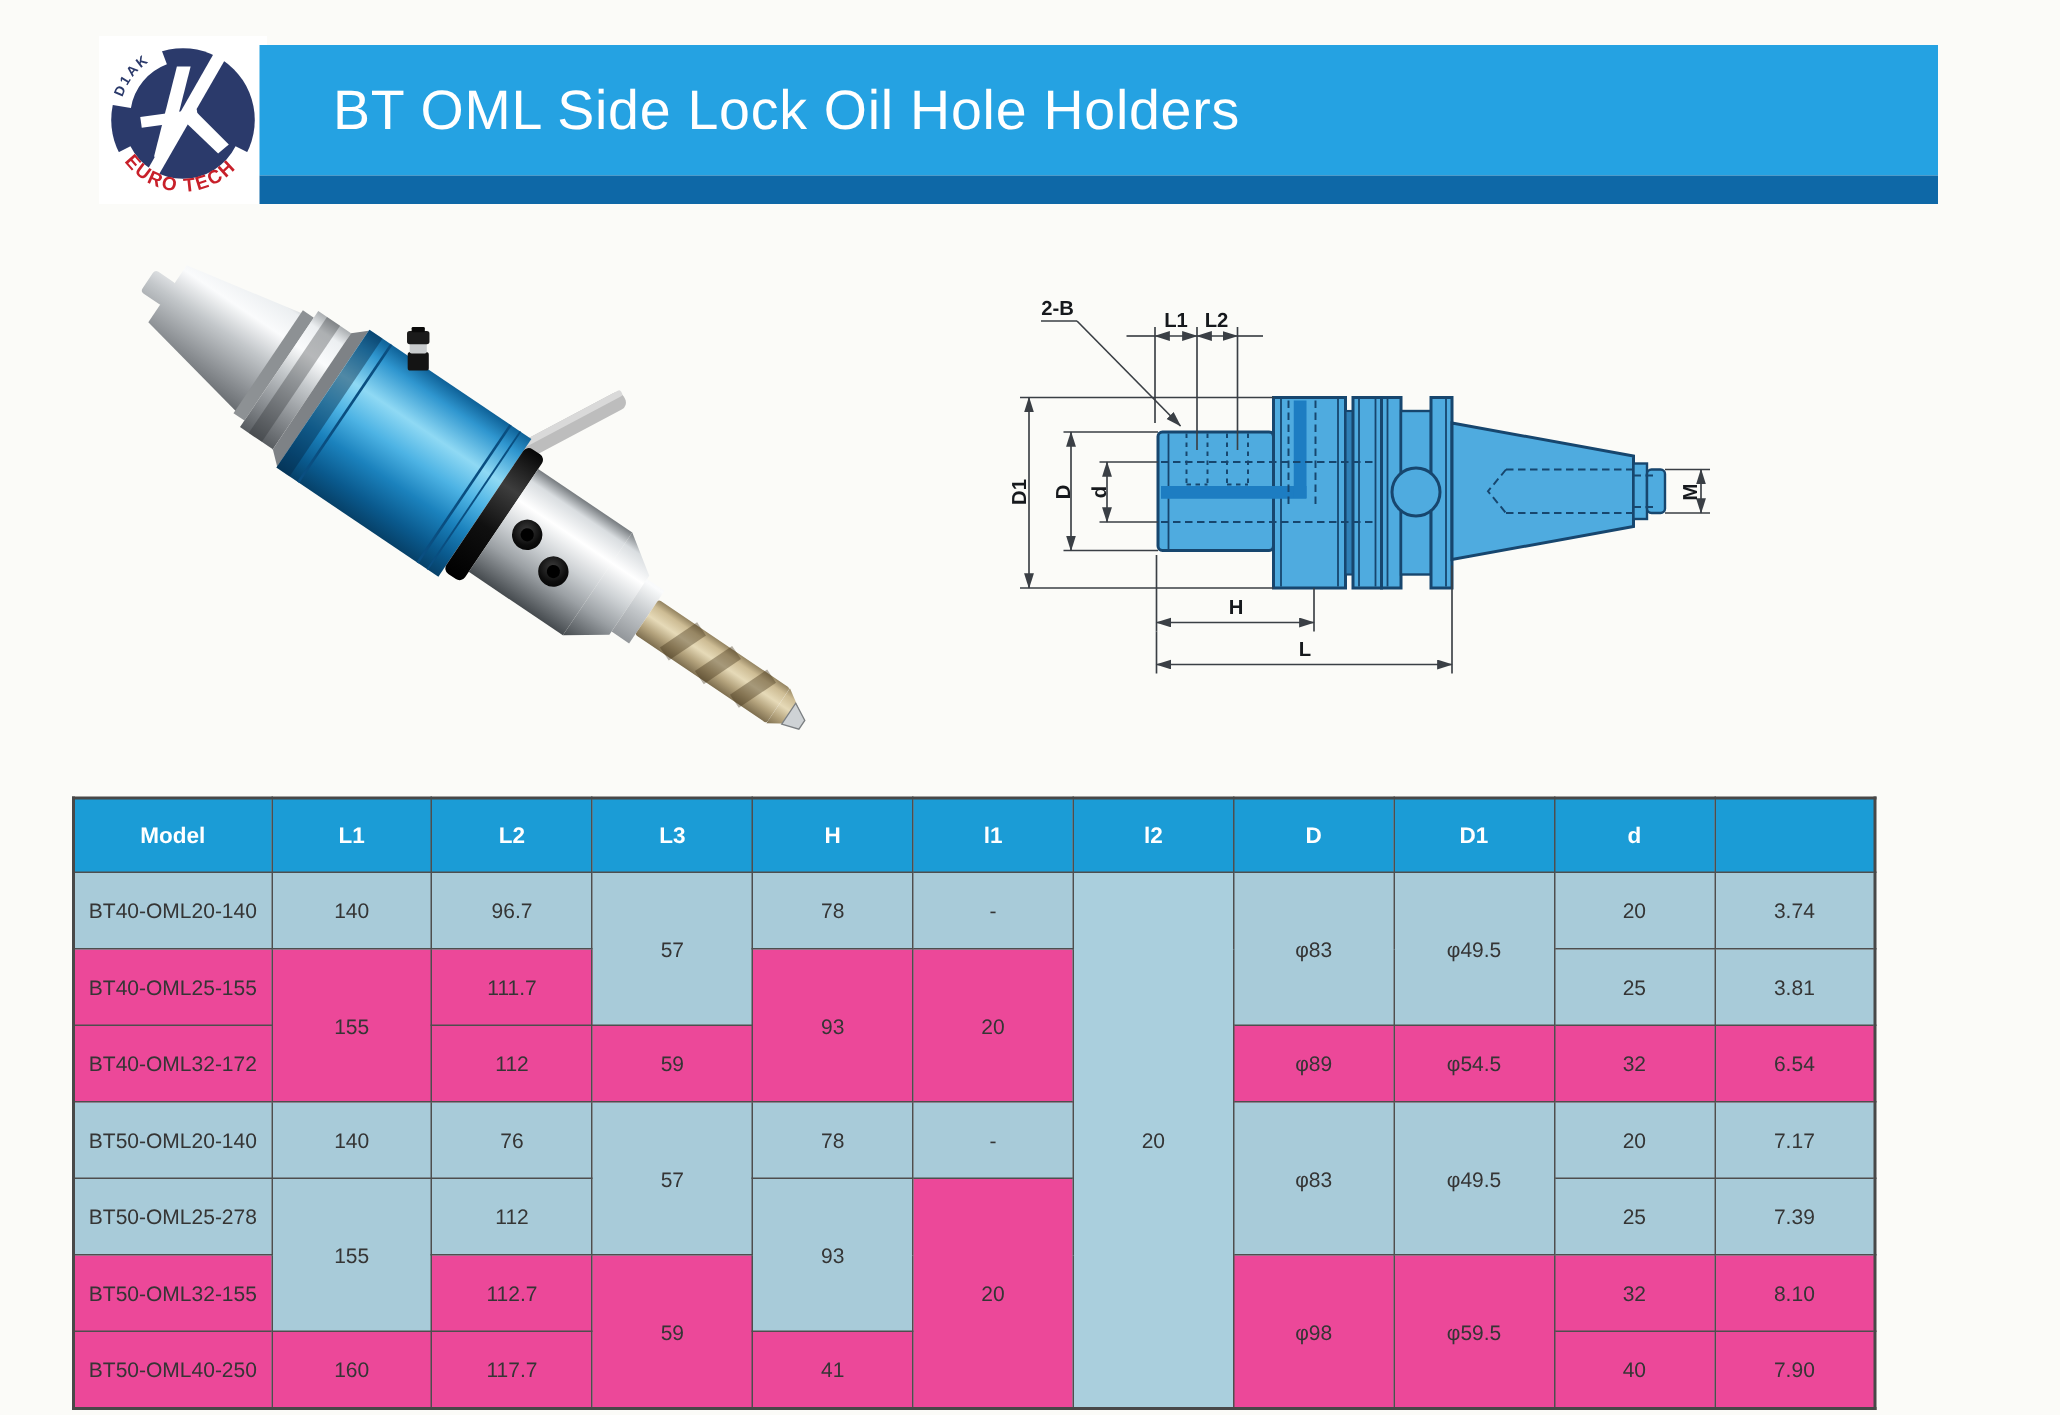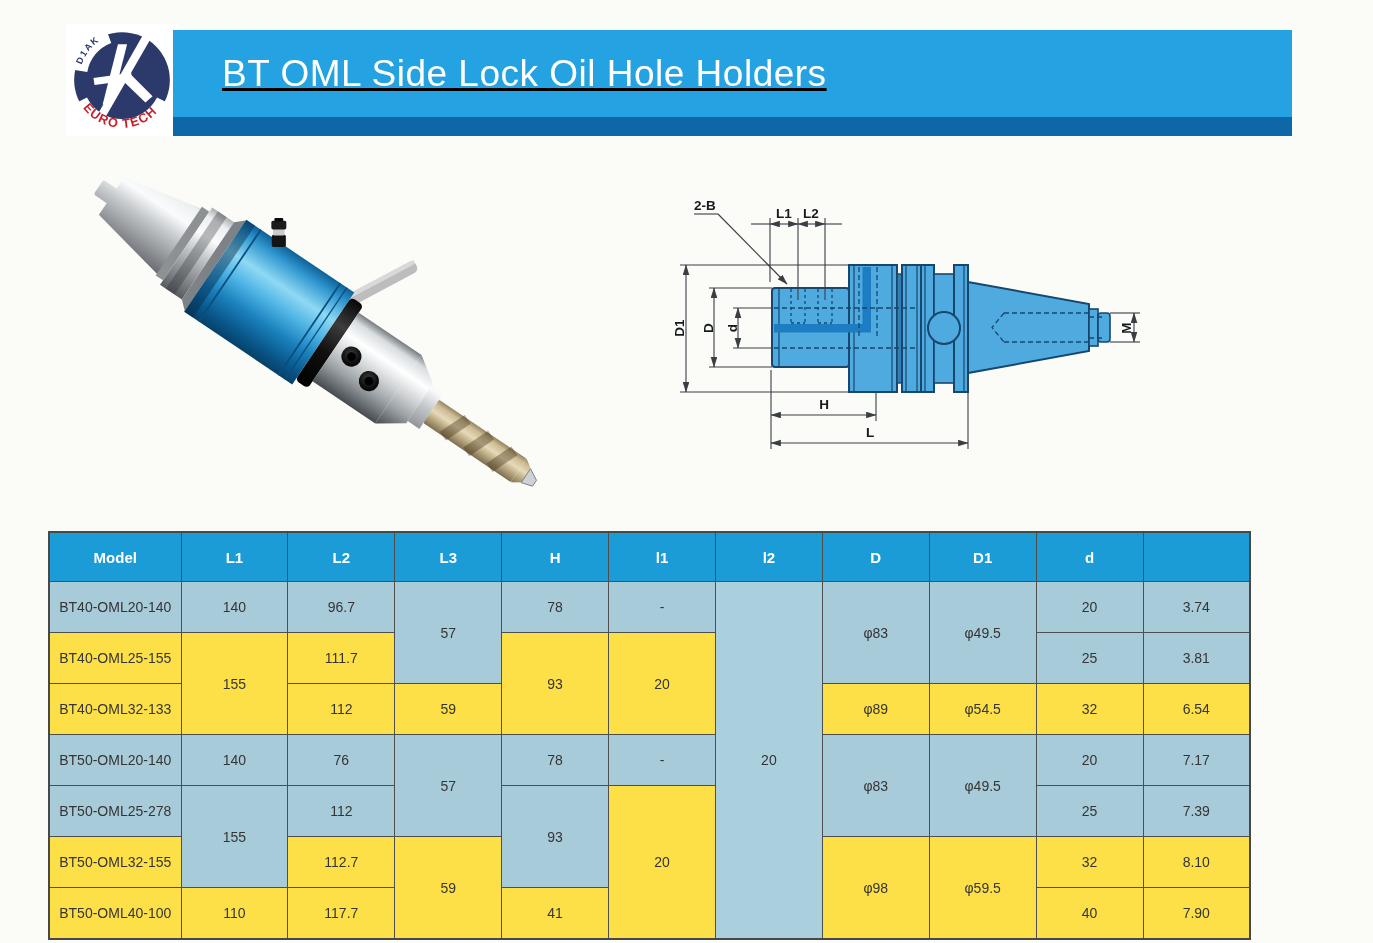--- a/index.html
+++ b/index.html
@@ -2,21 +2,21 @@
 <html><head>
 <meta charset="utf-8">
 <style>
   html,body{margin:0;padding:0;}
   body{width:1373px;height:943px;position:relative;background:#fbfbf8;
        font-family:"Liberation Sans",sans-serif;overflow:hidden;}
   .abs{position:absolute;}
 
   
   .banner{left:173px;top:30px;width:1119px;height:87px;background:#25a2e2;
-          display:flex;align-items:center;text-decoration:underline;}
+          display:flex;align-items:center;}
   .banner h1{margin:0 0 0 49px;color:#ffffff;font-size:37px;font-weight:400;
              letter-spacing:.5px;}
   .banner-strip{left:173px;top:117px;width:1119px;height:19px;background:#0e68a7;}
 
   
   .logo{left:66px;top:24px;width:112px;height:112px;background:#ffffff;}
 
   
   .photo{left:60px;top:160px;width:520px;height:360px;}
   .diagram{left:648px;top:170px;width:560px;height:310px;}
@@ -24,21 +24,21 @@
   
   .tablewrap{left:48px;top:531px;width:1203px;}
   table.spec{width:100%;border-collapse:collapse;table-layout:fixed;
              border:2px solid #484848;}
   table.spec th,table.spec td{border:1.4px solid #4e4e4e;text-align:center;
              vertical-align:middle;padding:0;color:#353535;font-size:14px;}
   table.spec th{height:48px;background:#1b9cd6;color:#ffffff;font-weight:700;
              font-size:15px;}
   table.spec td{height:50px;}
   td.dk{background:#a8cbd9;}
-  td.lt{background:#fde047;}
+  td.lt{background:#ec4899;}
   td.md{background:#aacfdd;}
   td.model{font-size:13.5px;}
 
   svg text{font-family:"Liberation Sans",sans-serif;}
 </style>
 </head>
 <body>
 
 <div class="abs logo">
   <svg width="112" height="112" viewBox="0 0 110 110">
@@ -327,21 +327,21 @@
     <tr>
       <td class="lt model">BT40-OML25-155</td>
       <td class="lt" rowspan="2">155</td>
       <td class="lt">111.7</td>
       <td class="lt" rowspan="2">93</td>
       <td class="lt" rowspan="2">20</td>
       <td class="dk">25</td>
       <td class="dk">3.81</td>
     </tr>
     <tr>
-      <td class="lt model">BT40-OML32-133</td>
+      <td class="lt model">BT40-OML32-172</td>
       <td class="lt">112</td>
       <td class="lt">59</td>
       <td class="lt">φ89</td>
       <td class="lt">φ54.5</td>
       <td class="lt">32</td>
       <td class="lt">6.54</td>
     </tr>
     <tr>
       <td class="dk model">BT50-OML20-140</td>
       <td class="dk">140</td>
@@ -366,22 +366,22 @@
     <tr>
       <td class="lt model">BT50-OML32-155</td>
       <td class="lt">112.7</td>
       <td class="lt" rowspan="2">59</td>
       <td class="lt" rowspan="2">φ98</td>
       <td class="lt" rowspan="2">φ59.5</td>
       <td class="lt">32</td>
       <td class="lt">8.10</td>
     </tr>
     <tr>
-      <td class="lt model">BT50-OML40-100</td>
-      <td class="lt">110</td>
+      <td class="lt model">BT50-OML40-250</td>
+      <td class="lt">160</td>
       <td class="lt">117.7</td>
       <td class="lt">41</td>
       <td class="lt">40</td>
       <td class="lt">7.90</td>
     </tr>
   </tbody>
 </table>
 </div>
 
 </body></html>

